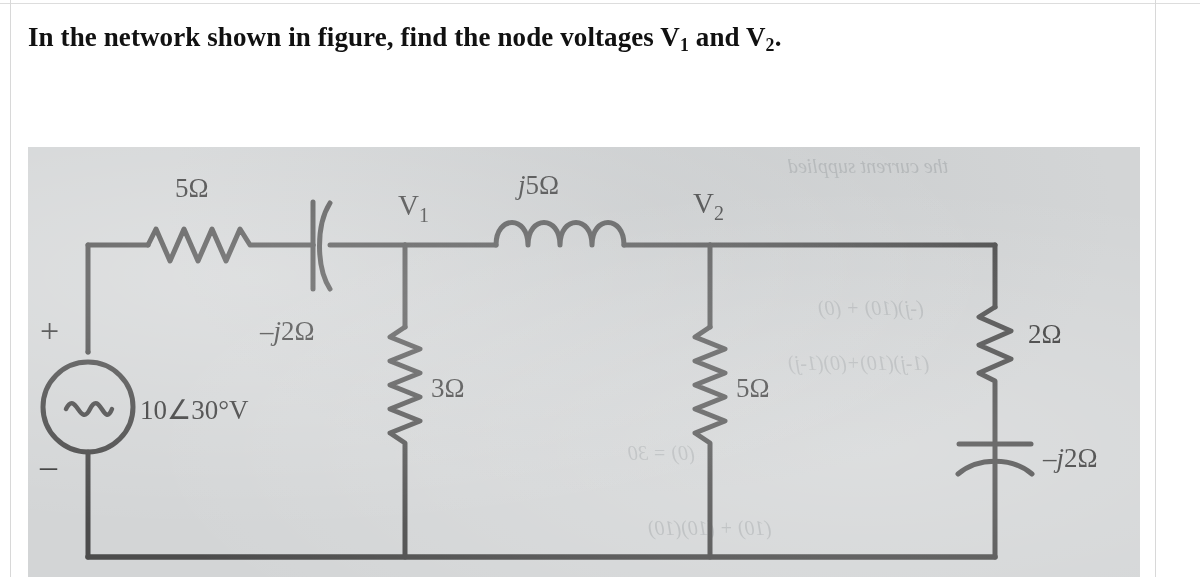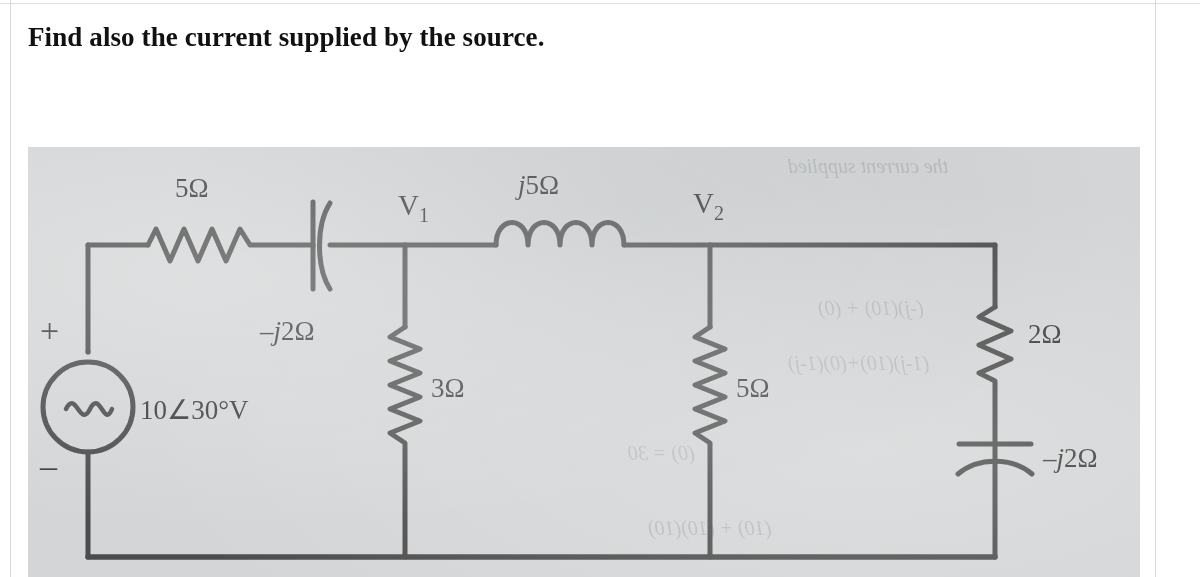--- a/index.html
+++ b/index.html
@@ -89,21 +89,21 @@
   }
 </style>
 </head>
 <body>
 
 <div class="page-border-top"></div>
 <div class="page-border-left"></div>
 <div class="page-border-right"></div>
 
 <div class="statement">
-  <span class="ln">Find also the current supplied by the source.</span>
+  <span class="ln"><span>In the network shown in figure, find the node voltages V</span><sub>1</sub><span> and V</span><sub>2</sub><span>.</span></span>
 </div>
 
 <div class="figure-scan">
 
   <div class="ghost" style="left:760px; top:8px;">the current supplied</div>
   <div class="ghost" style="left:790px; top:150px;">(-j)(10) + (0)</div>
   <div class="ghost" style="left:760px; top:205px;">(1-j)(10)+(0)(1-j)</div>
   <div class="ghost" style="left:600px; top:295px;">(0) = 30</div>
   <div class="ghost" style="left:620px; top:370px;">(10) + (10)(10)</div>
 

